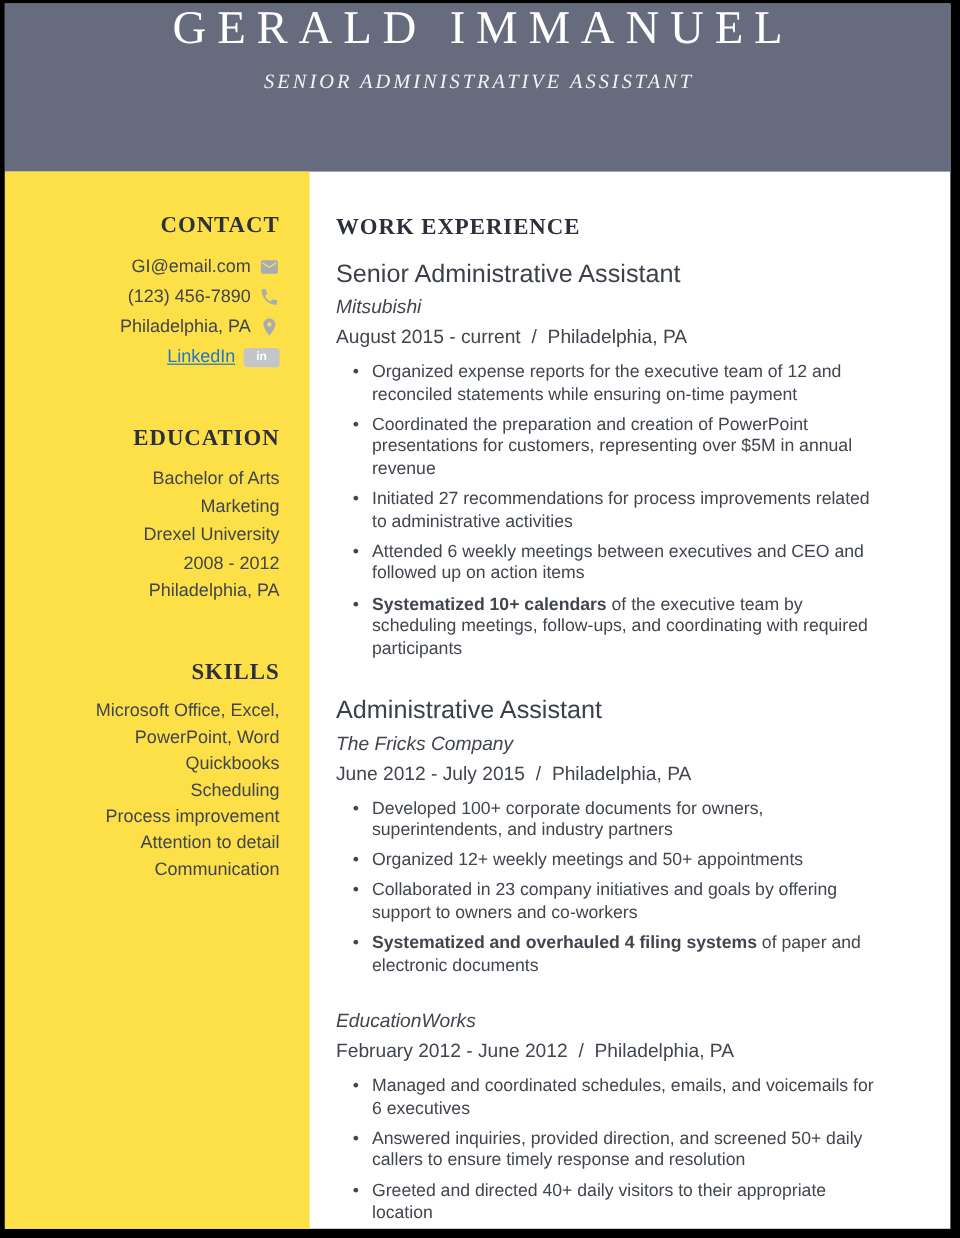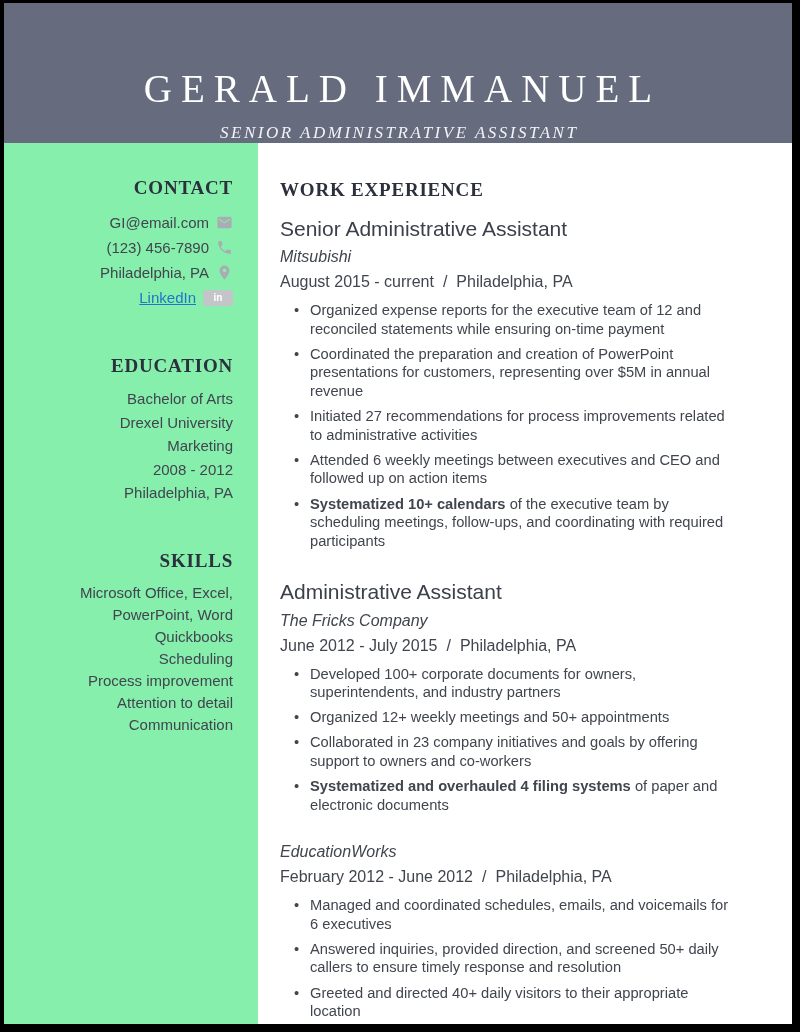--- a/index.html
+++ b/index.html
@@ -17,21 +17,21 @@
     overflow: hidden;
   }
   
   .header-band {
     height: 140px;
     background: #666c7d;
     color: #ffffff;
     display: flex;
     flex-direction: column;
     align-items: center;
-    justify-content: flex-end;
+    justify-content: flex-start;
     text-align: center;
   }
   .candidate-name {
     font-family: "Liberation Serif", "DejaVu Serif", serif;
     font-weight: 400;
     font-size: 39px;
     letter-spacing: 9px;
     padding-left: 9px; 
     line-height: 1.1;
   }
@@ -41,21 +41,21 @@
     font-style: italic;
     font-size: 17px;
     letter-spacing: 2.5px;
     padding-left: 2.5px;
     color: #f2f3f6;
   }
   
   .body-wrap { display: flex; height: 881px; }
   .sidebar {
     width: 254px;
-    background: #86efac;
+    background: #fde047;
     padding: 34px 25px 0 12px;
     text-align: right;
     flex-shrink: 0;
   }
   .main {
     width: 534px;
     padding: 36px 58px 0 22px;
   }
   
   .sec-heading {
@@ -190,22 +190,22 @@
             <a class="link">LinkedIn</a>
             <span class="li-badge">in</span>
           </div>
         </div>
       </section>
 
       <section class="sidebar-section">
         <h2 class="sec-heading">EDUCATION</h2>
         <div class="side-lines">
           <div class="side-line">Bachelor of Arts</div>
+          <div class="side-line">Marketing</div>
           <div class="side-line">Drexel University</div>
-          <div class="side-line">Marketing</div>
           <div class="side-line">2008 - 2012</div>
           <div class="side-line">Philadelphia, PA</div>
         </div>
       </section>
 
       <section class="sidebar-section skills">
         <h2 class="sec-heading">SKILLS</h2>
         <div class="side-lines">
           <div class="side-line">Microsoft Office, Excel, PowerPoint, Word</div>
           <div class="side-line">Quickbooks</div>

